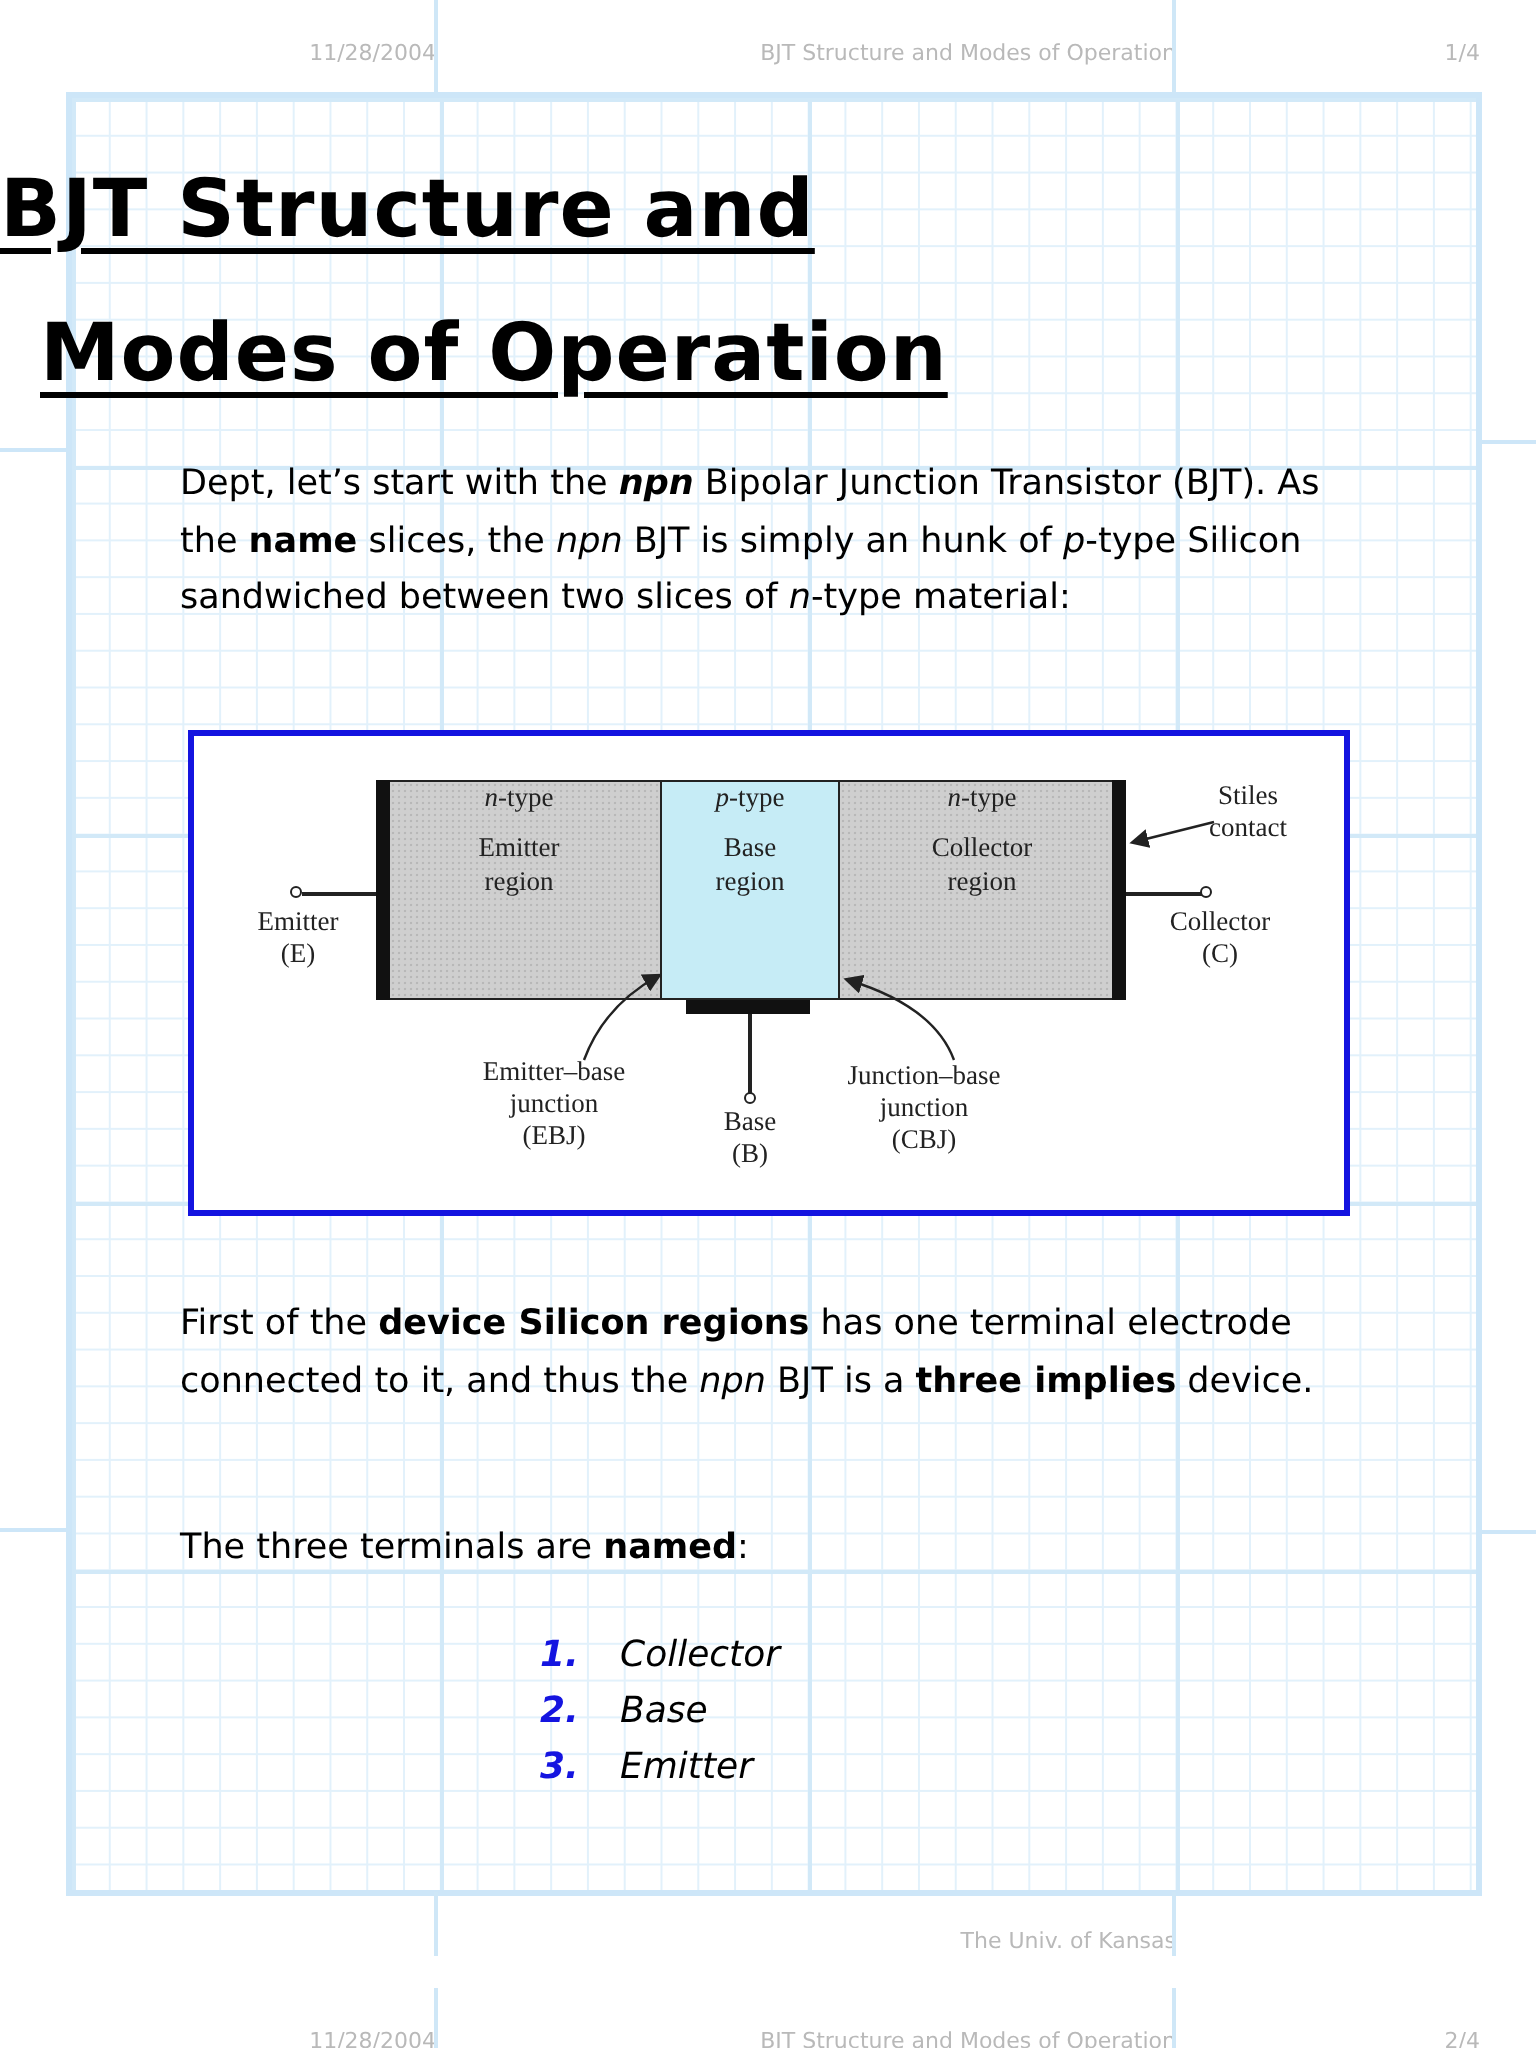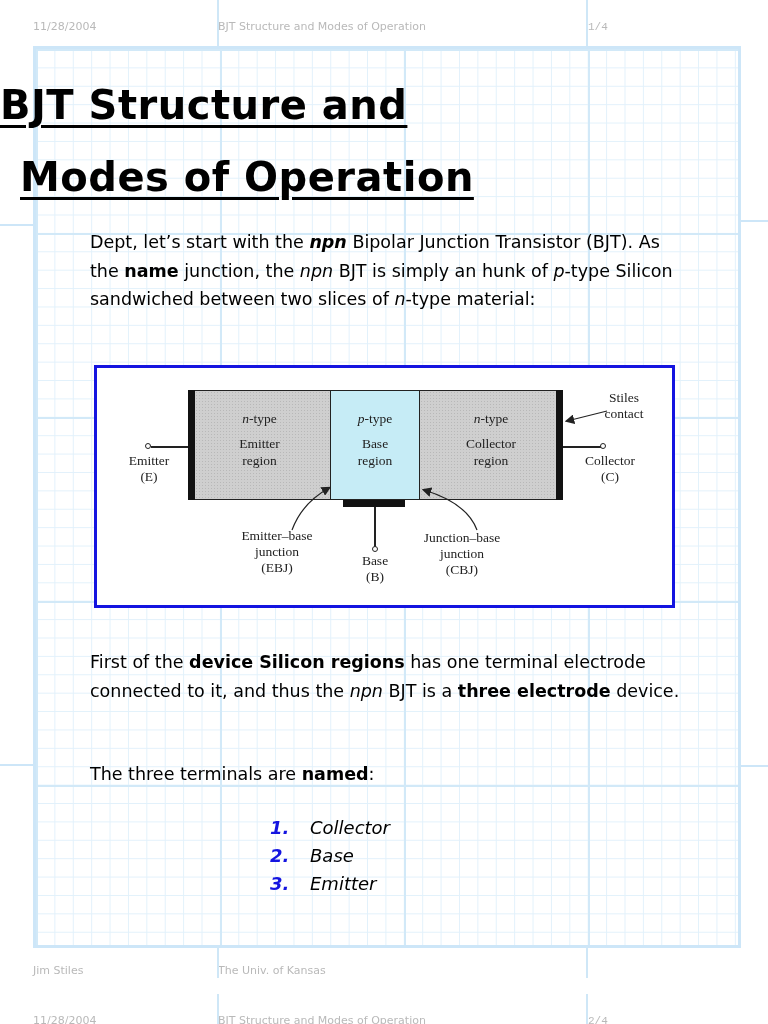--- a/index.html
+++ b/index.html
@@ -8,25 +8,25 @@
     background: #ffffff;
     font-family: "DejaVu Sans", sans-serif;
     color: #000;
   }
   .hdr, .ftr {
     position: absolute; left: 0; width: 768px; height: 46px;
     color: #b9b9b9; font-size: 11px;
     font-family: "DejaVu Sans", sans-serif;
   }
   .hdr .cell, .ftr .cell {
-    position: absolute; top: 0; height: 46px; line-height: 54px; text-align: left;
+    position: absolute; top: 0; height: 46px; line-height: 54px; text-align: right;
   }
   .hdr .c1, .ftr .c1 { left: 33px; width: 185px; }
   .hdr .c2, .ftr .c2 { left: 218px; width: 370px; }
-  .hdr .c3, .ftr .c3 { left: 588px; width: 152px; font-family: Liberation Mono, monospace; }
+  .hdr .c3, .ftr .c3 { left: 588px; width: 152px; }
   .vdiv { position: absolute; width: 2px; background: #cfe7f7; }
 
   .sheet {
     position: absolute; left: 33px; top: 46px; width: 702px; height: 896px;
     border: 3px solid #cde6f8;
     background-color: #ffffff;
     background-image:
       linear-gradient(to right, #d2e9f8 2px, transparent 2px),
       linear-gradient(to bottom, #d2e9f8 2px, transparent 2px),
       linear-gradient(to right, #e2f1fb 1px, transparent 1px),
@@ -58,21 +58,21 @@
     position: absolute; top: 22px; height: 110px; box-sizing: border-box;
     border: 1.5px solid #222; text-align: center;
     font-family: "Liberation Serif", serif; font-size: 13.5px; color: #222;
   }
   .grey {
     background-color: #cfcfcf;
     background-image: radial-gradient(#b8b8b8 0.7px, transparent 0.8px);
     background-size: 3px 3px;
   }
   .blue { background: #c6ecf6; }
-  .region .t { display: block; margin-top: 20px; font-style: normal; }
+  .region .t { display: block; font-style: normal; }
   .region .t i { font-style: italic; }
   .region .l { display: block; margin-top: 8px; line-height: 17px; }
   .bar { position: absolute; background: #111; }
   .lead { position: absolute; background: #222; }
   .term {
     position: absolute; width: 6px; height: 6px; border: 1.5px solid #222; border-radius: 50%;
     background: #fff; box-sizing: border-box;
   }
   .flabel {
     position: absolute; text-align: center;
@@ -100,21 +100,21 @@
 <div class="sheet"></div>
 <div class="tick" style="left:0; top:224px; width:33px;"></div>
 <div class="tick" style="left:0; top:764px; width:33px;"></div>
 <div class="tick" style="left:741px; top:220px; width:27px;"></div>
 <div class="tick" style="left:741px; top:765px; width:27px;"></div>
 
 <div class="title" style="top:82px;">BJT Structure and</div>
 <div class="title" style="top:154px;padding-left:20px;">Modes of Operation</div>
 
 <div class="para" style="top:228px;">
-  <span>Dept, let’s start with the </span><i><b>npn</b></i><span> Bipolar Junction Transistor (BJT).  As the </span><b>name</b><span> junction, the </span><i>npn</i><span>  BJT is simply an hunk of </span><i>p</i><span>-type Silicon sandwiched between two slices of </span><i>n</i><span>-type material:</span>
+  <span>Dept, let’s start with the </span><i><b>npn</b></i><span> Bipolar Junction Transistor (BJT).  As the </span><b>name</b><span> slices, the </span><i>npn</i><span>  BJT is simply an hunk of </span><i>p</i><span>-type Silicon sandwiched between two slices of </span><i>n</i><span>-type material:</span>
 </div>
 
 <div class="figure">
 
   <div class="region grey" style="left:91px; width:143px;">
     <span class="t"><i>n</i><span>-type</span></span>
     <span class="l"><span>Emitter</span><br><span>region</span></span>
   </div>
   <div class="region blue" style="left:233px; width:90px;">
     <span class="t"><i>p</i><span>-type</span></span>
@@ -162,21 +162,21 @@
         <path d="M0,0 L8,4 L0,8 z" fill="#222"></path>
       </marker>
     </defs>
     <path d="M195,162 Q205,135 232,120" stroke="#222" stroke-width="1.2" fill="none" marker-end="url(#ah)"></path>
     <path d="M380,162 Q370,135 327,122" stroke="#222" stroke-width="1.2" fill="none" marker-end="url(#ah)"></path>
     <path d="M510,43 L470,53" stroke="#222" stroke-width="1.2" fill="none" marker-end="url(#ah)"></path>
   </svg>
 </div>
 
 <div class="para" style="top:648px;">
-  <span>First of the </span><b>device Silicon regions</b><span> has one terminal electrode connected to it, and thus the </span><i>npn</i><span> BJT is a </span><b>three electrode</b><span> device.</span>
+  <span>First of the </span><b>device Silicon regions</b><span> has one terminal electrode connected to it, and thus the </span><i>npn</i><span> BJT is a </span><b>three implies</b><span> device.</span>
 </div>
 
 <div class="para" style="top:760px;">
   <span>The three terminals are </span><b>named</b><span>:</span>
 </div>
 
 <div class="list">
   <div class="row">
     <span class="num">1.</span>
     <span class="txt">Collector</span>
@@ -185,21 +185,20 @@
     <span class="num">2.</span>
     <span class="txt">Base</span>
   </div>
   <div class="row">
     <span class="num">3.</span>
     <span class="txt">Emitter</span>
   </div>
 </div>
 
 <div class="ftr" style="top:944px;">
-  <div class="cell c1">Jim Stiles</div>
   <div class="cell c2">The Univ. of Kansas</div>
 </div>
 <div class="vdiv" style="left:217px; top:946px; height:32px;"></div>
 <div class="vdiv" style="left:586px; top:946px; height:32px;"></div>
 
 <div class="hdr" style="top:998px;">
   <div class="cell c1" style="line-height:46px;">11/28/2004</div>
   <div class="cell c2" style="line-height:46px;">BJT Structure and Modes of Operation</div>
   <div class="cell c3" style="line-height:46px;">2/4</div>
 </div>

